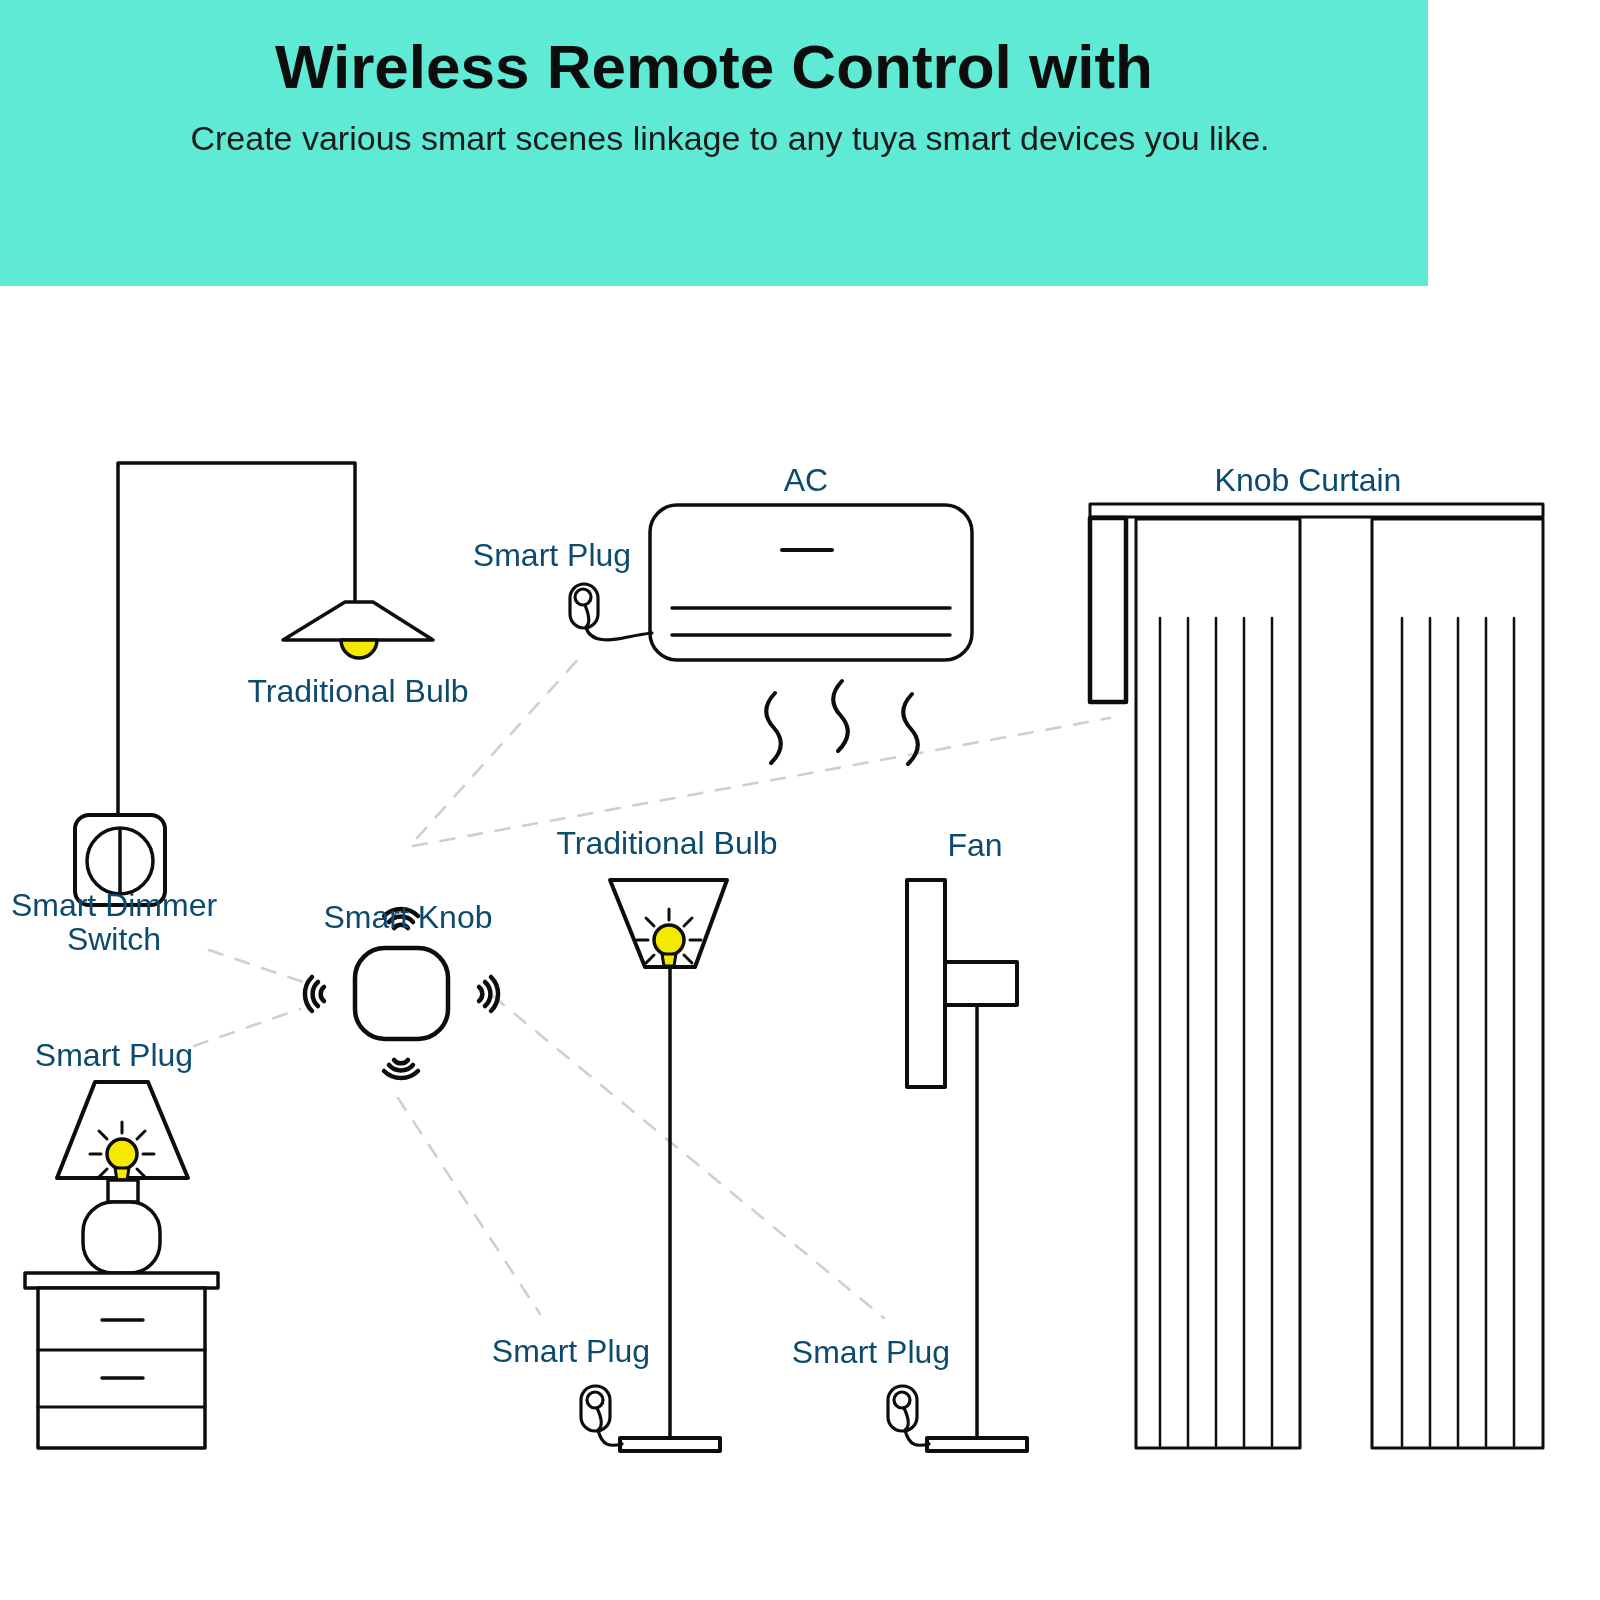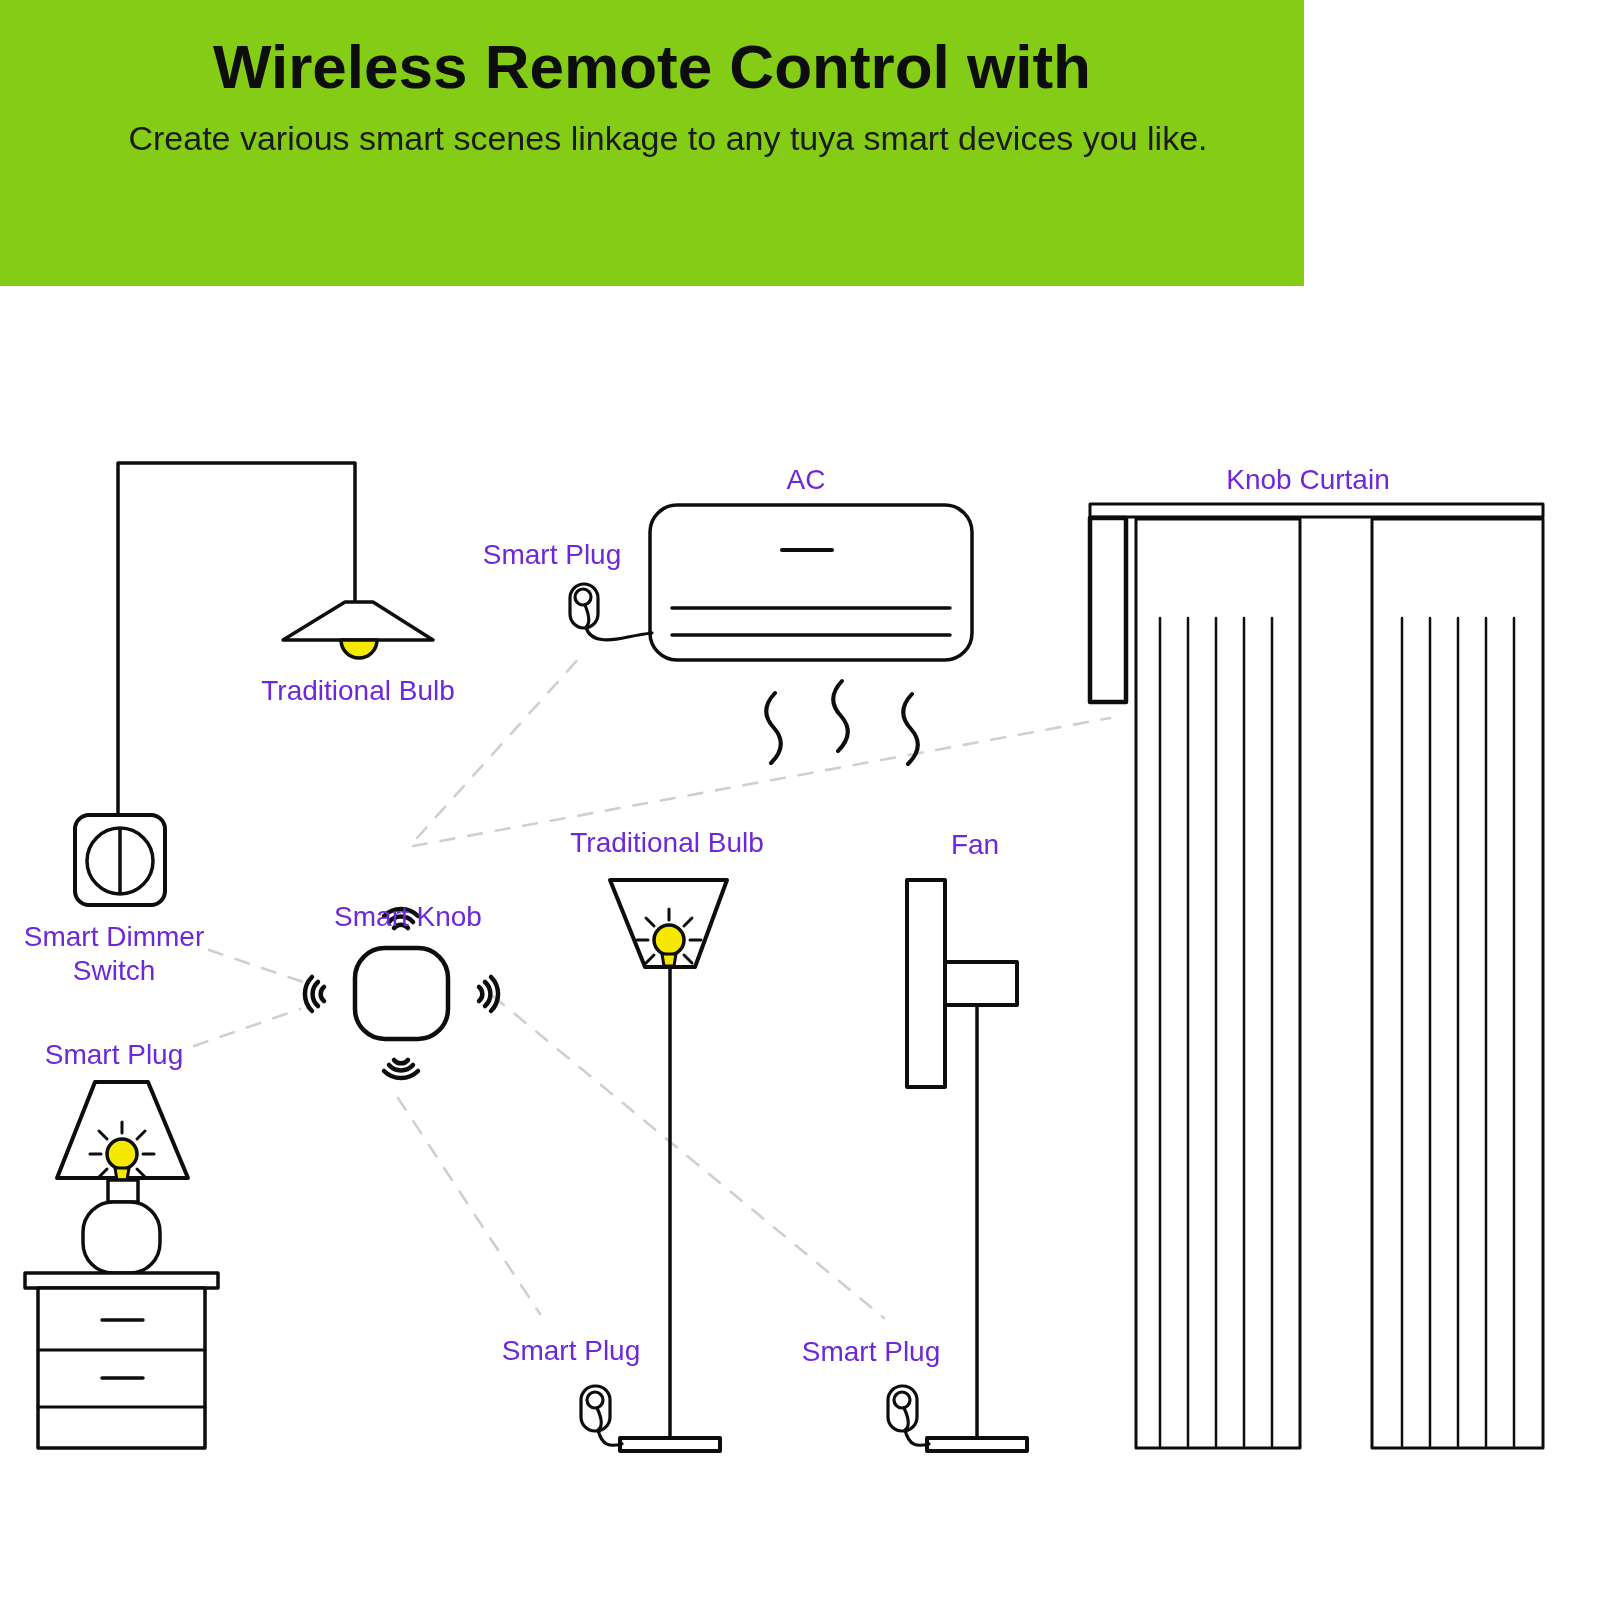--- a/index.html
+++ b/index.html
@@ -1,34 +1,34 @@
 <!DOCTYPE html>
 <html><head>
 <meta charset="utf-8">
 <style>
   html,body{margin:0;padding:0;}
   body{
     width:1600px;height:1600px;position:relative;background:#ffffff;
     font-family:"Liberation Sans", sans-serif;color:#0d0d0d;overflow:hidden;
   }
   .header{
-    position:absolute;left:0;top:0;width:1304px;height:286px;
-    background:#84cc16;text-align:center;
+    position:absolute;left:0;top:0;width:1428px;height:286px;
+    background:#5eead4;text-align:center;
   }
   .title{
     margin-top:30px;font-size:62px;font-weight:bold;line-height:73px;color:#0d0d0d;
     letter-spacing:0px;
   }
   .subtitle{
     margin-top:16px;font-size:34px;font-weight:400;color:#1b1b1b;margin-left:32px;
   }
   .diagram{position:absolute;left:0;top:0;width:1600px;height:1600px;}
   svg.art{position:absolute;left:0;top:0;}
   .lbl{
-    position:absolute;font-size:28px;color:#6d28d9;white-space:nowrap;
+    position:absolute;font-size:32px;color:#0c4a6e;white-space:nowrap;
     transform:translateX(-50%);text-align:center;line-height:34px;
   }
   .lbl.wrap{white-space:normal;width:212px;}
 </style>
 </head>
 <body>
 
 <div class="diagram">
 
   <svg class="art" width="1600" height="1600" viewBox="0 0 1600 1600" fill="none" stroke="#0d0d0d" stroke-width="3.5" stroke-linecap="round" stroke-linejoin="round">
@@ -168,21 +168,21 @@
       <rect fill="#ffffff" x="620" y="1438" width="100" height="13"></rect>
       <g stroke-width="3.2">
         <rect fill="#ffffff" x="581" y="1386" width="29" height="45" rx="14"></rect>
         <circle cx="595" cy="1400" r="8"></circle>
         <path d="M597 1408 Q605 1425 598 1430 C602 1446 610 1447 622 1444"></path>
       </g>
     </g>
   </svg>
 
   <div class="lbl" style="left:358px;top:674px;">Traditional Bulb</div>
-  <div class="lbl wrap" style="left:114px;top:920px;">Smart Dimmer Switch</div>
+  <div class="lbl wrap" style="left:114px;top:888px;">Smart Dimmer Switch</div>
   <div class="lbl" style="left:114px;top:1038px;">Smart Plug</div>
   <div class="lbl" style="left:408px;top:900px;">Smart Knob</div>
   <div class="lbl" style="left:552px;top:538px;">Smart Plug</div>
   <div class="lbl" style="left:806px;top:463px;">AC</div>
   <div class="lbl" style="left:1308px;top:463px;">Knob Curtain</div>
   <div class="lbl" style="left:667px;top:826px;">Traditional Bulb</div>
   <div class="lbl" style="left:975px;top:828px;text-align:center;">Fan</div>
   <div class="lbl" style="left:571px;top:1334px;">Smart Plug</div>
   <div class="lbl" style="left:871px;top:1335px;">Smart Plug</div>
 </div>

